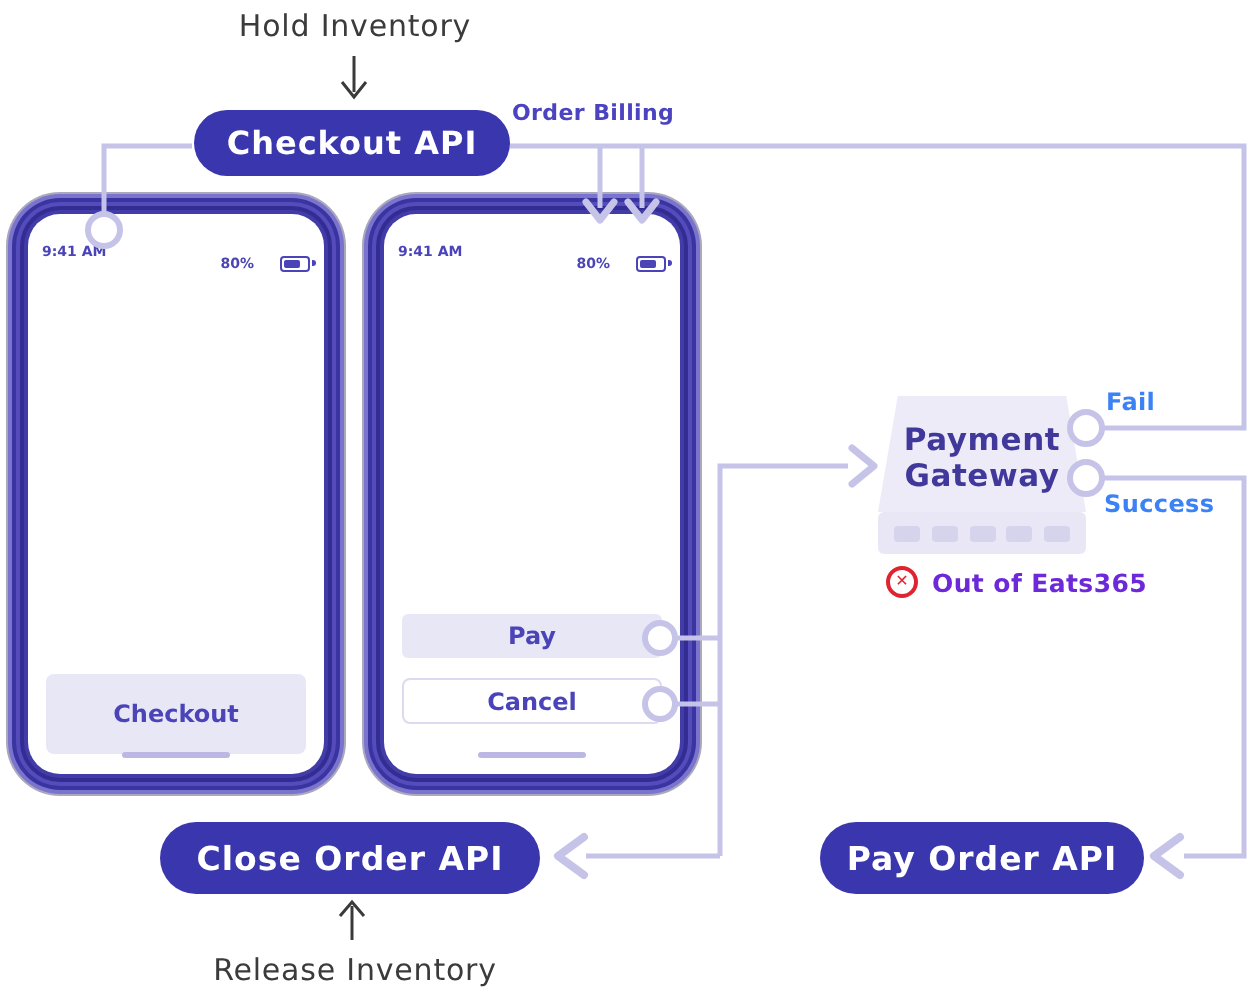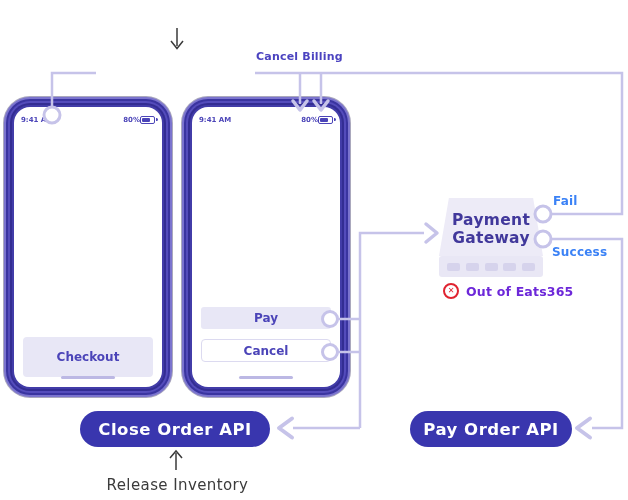--- a/index.html
+++ b/index.html
@@ -20,21 +20,21 @@
   #pill-pay{left:410px;top:411px;width:162px;height:36px;font-size:16.5px;text-align:center;}
 
   
   .screen{position:absolute;width:148px;height:280px;background:#ffffff;border-radius:16px;z-index:5;
           box-shadow:0 0 0 2px #423ca8,0 0 0 4px #332d93,0 0 0 6px #544cbb,
                      0 0 0 8px #3a34a0,0 0 0 10px #7b74ce,0 0 0 11px #aaa8bd;}
   #screen-left{left:14px;top:107px;}
   #screen-right{left:192px;top:107px;}
   .statusbar{position:absolute;top:9px;left:7px;right:7px;display:flex;align-items:center;
              justify-content:space-between;font-size:7px;font-weight:700;color:#4b44b8;}
-  .bat-wrap{display:flex;align-items:center;gap:0;}
+  .bat-wrap{display:flex;align-items:center;gap:13px;margin-top:12px;}
   .bat{position:relative;width:13px;height:6px;border:1px solid #4b44b8;border-radius:2px;}
   .bat::before{content:"";position:absolute;left:1px;top:1px;bottom:1px;width:8px;background:#4b44b8;border-radius:1px;}
   .bat::after{content:"";position:absolute;right:-4px;top:1px;width:2px;height:3px;background:#4b44b8;border-radius:0 2px 2px 0;}
   .phone-btn{position:absolute;left:9px;right:9px;display:flex;align-items:center;justify-content:center;
              font-size:12px;font-weight:600;color:#4b44b8;border-radius:4px;cursor:pointer;
              background:#e8e7f6;border:none;font-family:inherit;}
   #btn-checkout{top:230px;height:40px;}
   #btn-pay{top:200px;height:22px;border-radius:3px;}
   #btn-cancel{top:232px;height:23px;background:#ffffff;border:1px solid #dcdaf0;}
   .homebar{position:absolute;bottom:8px;left:50%;transform:translateX(-50%);width:54px;height:3.5px;
@@ -64,22 +64,24 @@
   #lbl-release{left:85px;top:476px;width:185px;}
   #lbl-order-billing{left:256px;top:50px;font-size:11px;}
   #lbl-fail{left:553px;top:194px;font-size:12px;}
   #lbl-success{left:552px;top:245px;font-size:12px;}
 </style>
 </head>
 <body>
 
 <div id="canvas">
 
+  <div class="dark-label" id="lbl-hold">Hold Inventory</div>
 
-  <div class="indigo-label" id="lbl-order-billing">Cancel Billing</div>
+  <button class="pill" id="pill-checkout">Checkout API</button>
+  <div class="indigo-label" id="lbl-order-billing">Order Billing</div>
 
   <div class="screen" id="screen-left">
     <div class="statusbar">
       <span>9:41 AM</span>
       <span class="bat-wrap">
         <span>80%</span>
         <span class="bat"></span>
       </span>
     </div>
     <button class="phone-btn" id="btn-checkout">Checkout</button>

